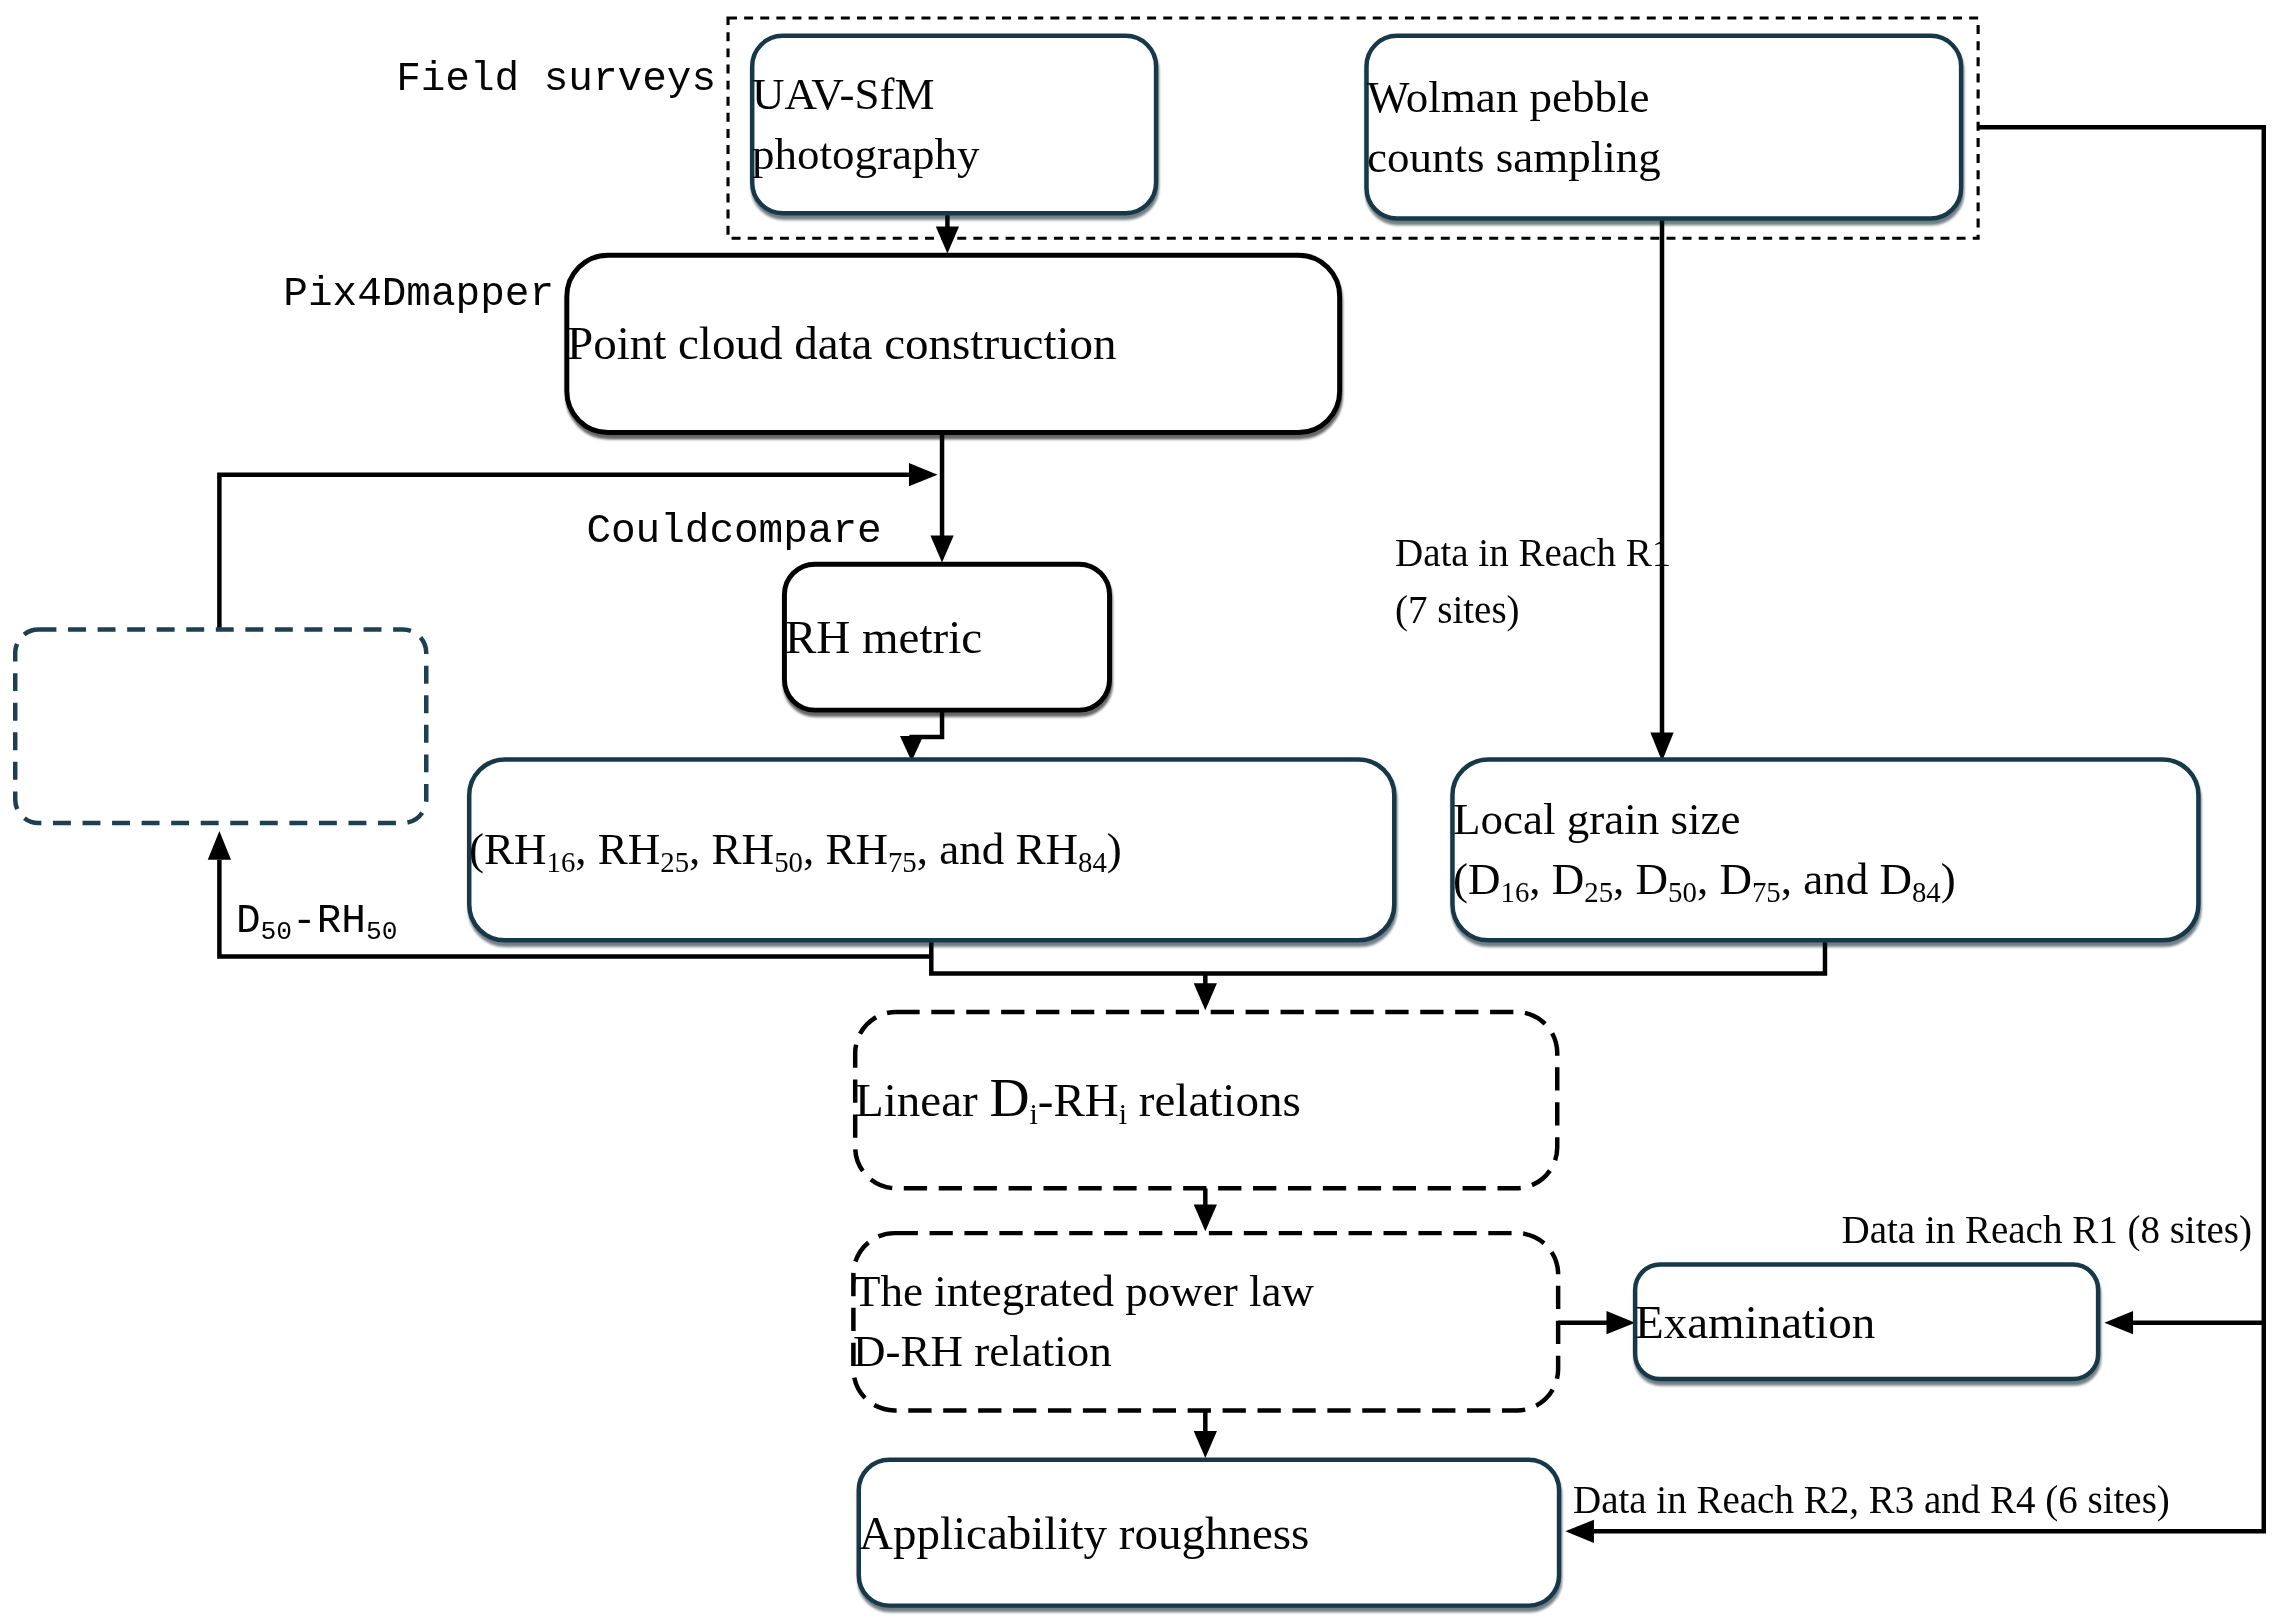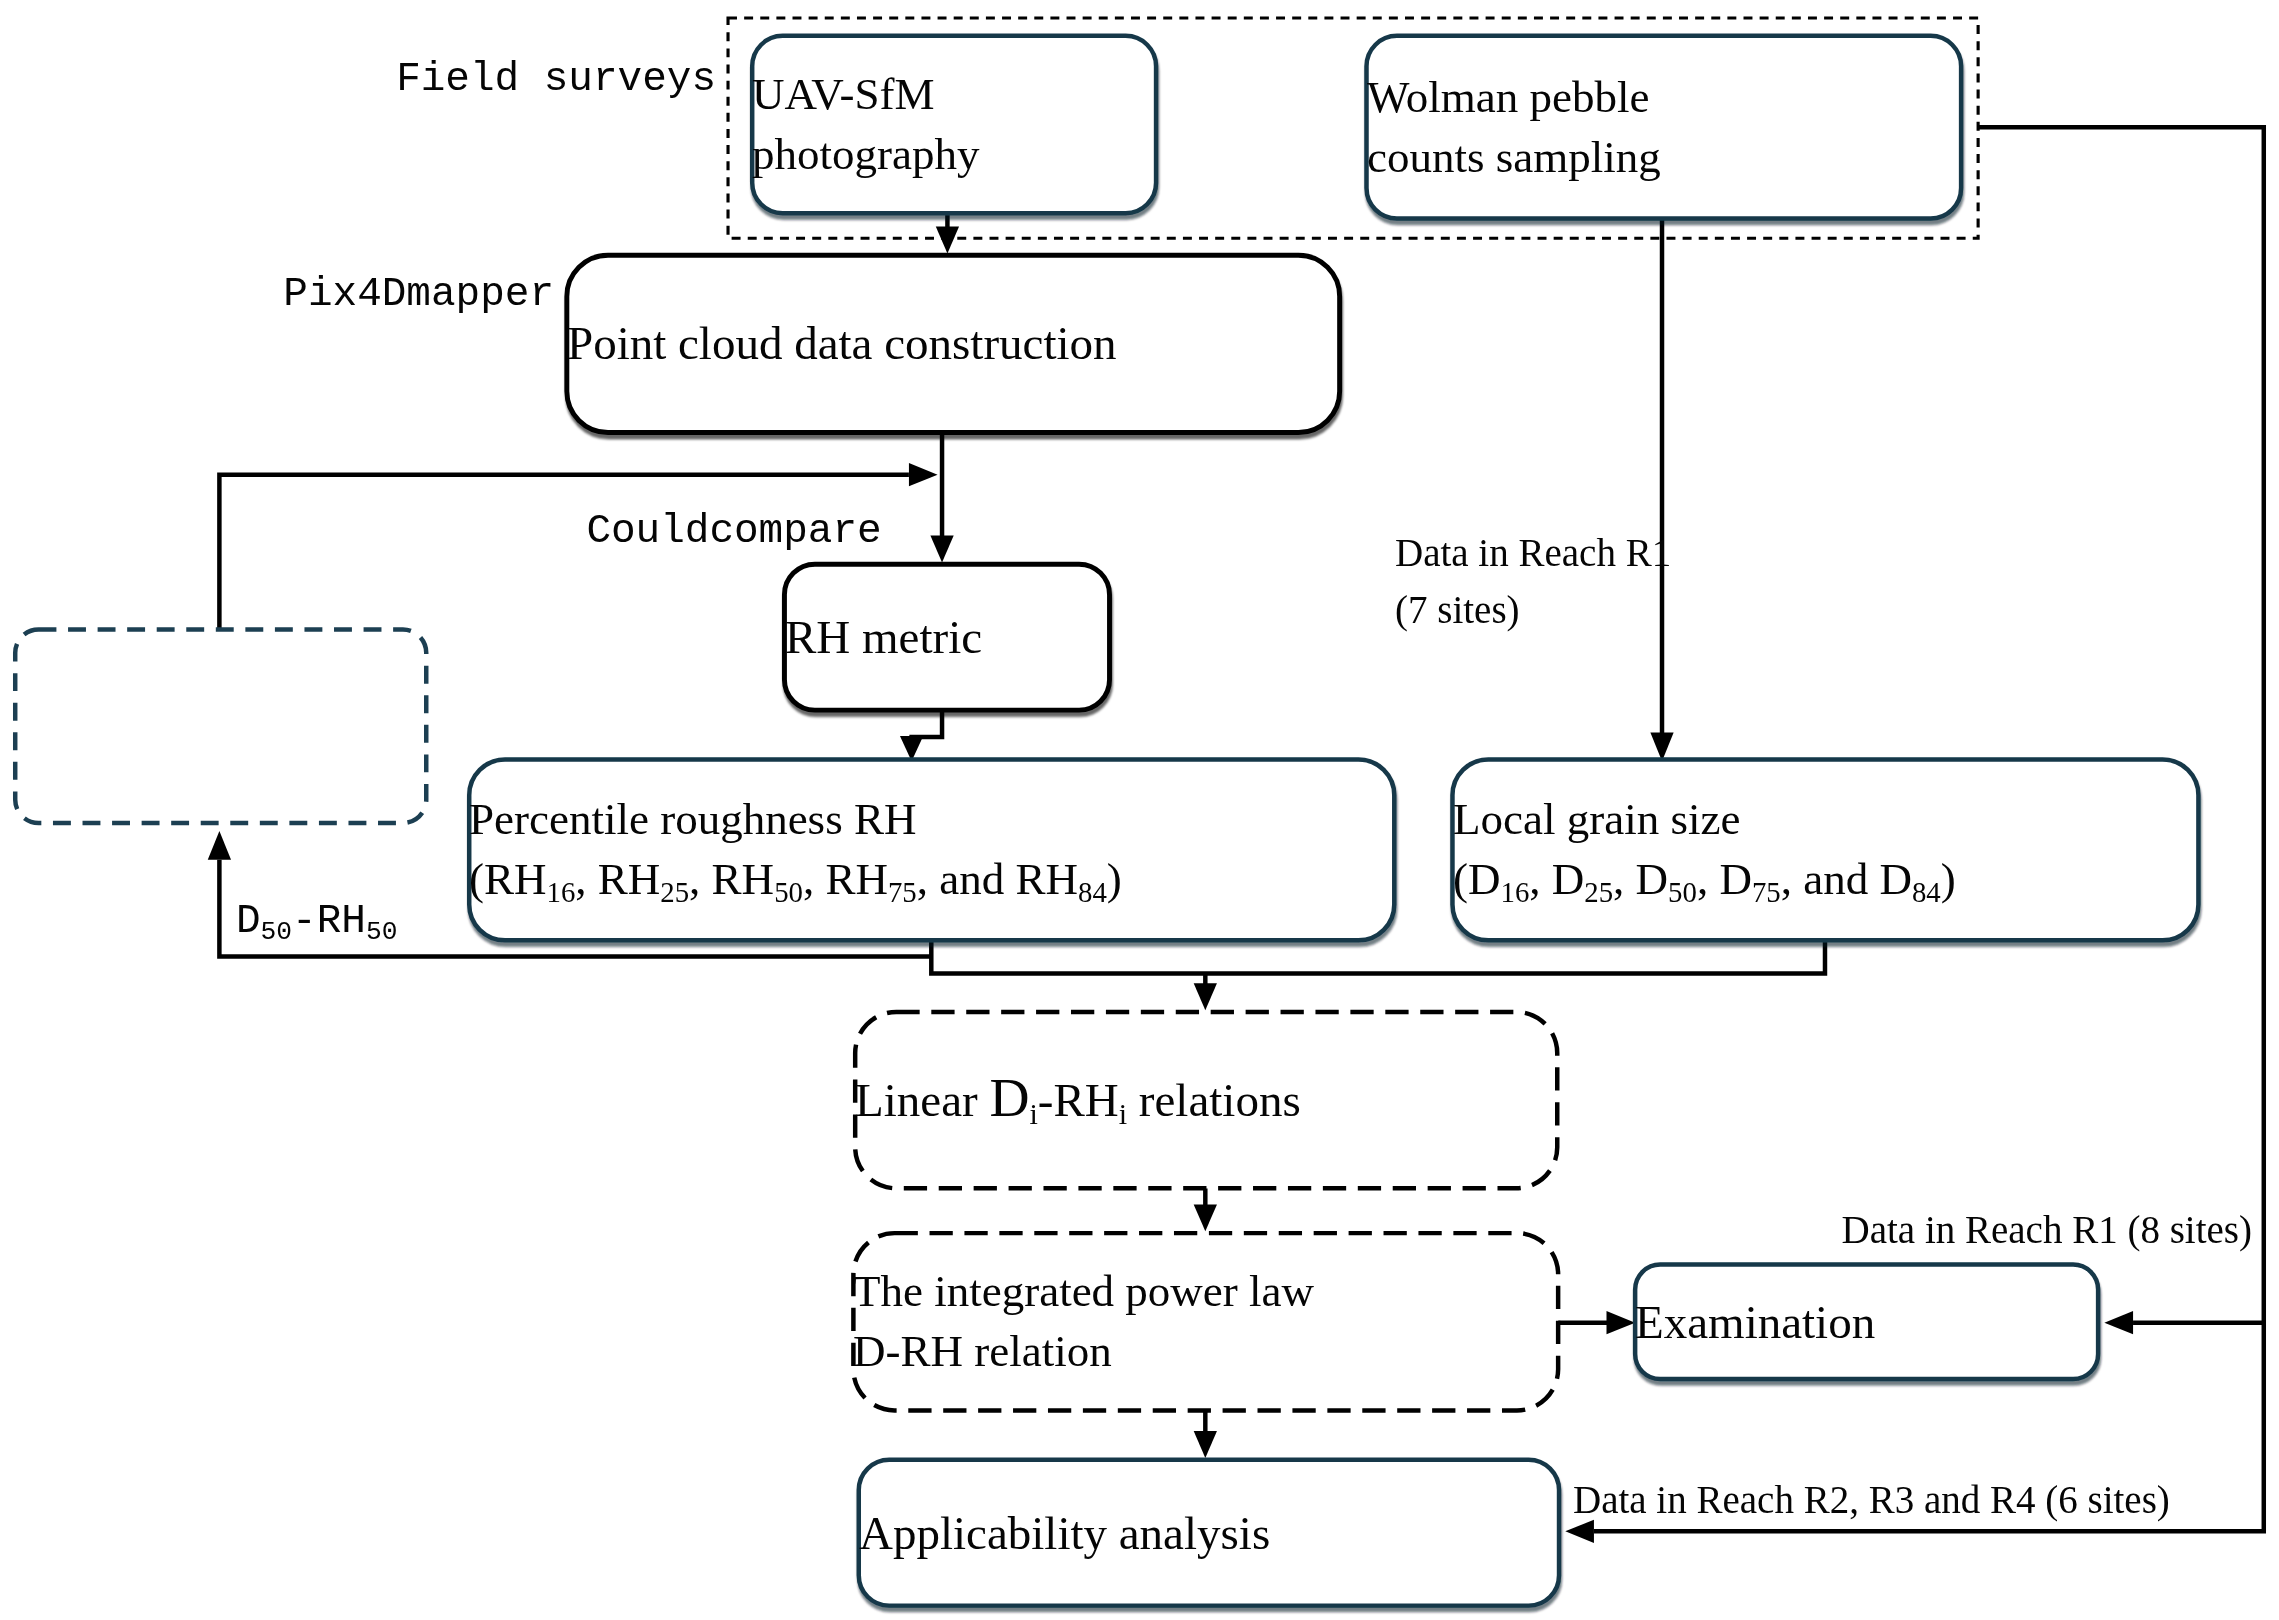--- a/index.html
+++ b/index.html
@@ -141,21 +141,20 @@
   <div class="node f52" style="left:567px; top:255px; width:773px; height:177px;">
     <div>Point cloud data construction</div>
   </div>
 
   <div class="node f52" style="left:785px; top:564px; width:325px; height:146px;">
     <div>RH metric</div>
   </div>
 
 
   <div class="node f50" style="left:469px; top:759px; width:925px; height:181px;">
-    <div>Percentile roughness RH</div>
     <div><span>(RH</span><span class="sub">16</span><span>, RH</span><span class="sub">25</span><span>, RH</span><span class="sub">50</span><span>, RH</span><span class="sub">75</span><span>, and RH</span><span class="sub">84</span><span>)</span></div>
   </div>
 
   <div class="node f50" style="left:1453px; top:759px; width:746px; height:181px;">
     <div>Local grain size</div>
     <div><span>(D</span><span class="sub">16</span><span>, D</span><span class="sub">25</span><span>, D</span><span class="sub">50</span><span>, D</span><span class="sub">75</span><span>, and D</span><span class="sub">84</span><span>)</span></div>
   </div>
 
   <div class="node f52" style="left:855px; top:1012px; width:702px; height:176px;">
     <div><span>Linear </span><span class="big">D</span><span class="sub">i</span><span>-RH</span><span class="sub">i</span><span> relations</span></div>
@@ -164,21 +163,21 @@
   <div class="node f50" style="left:853px; top:1233px; width:705px; height:177px;">
     <div>The integrated power law</div>
     <div>D-RH relation</div>
   </div>
 
   <div class="node f52" style="left:1635px; top:1265px; width:463px; height:115px;">
     <div>Examination</div>
   </div>
 
   <div class="node f52" style="left:859px; top:1460px; width:700px; height:146px;">
-    <div>Applicability analysis</div>
+    <div>Applicability roughness</div>
   </div>
 
   <div class="lbl f46 ta-r" style="left:394px; top:50px; width:322px;">Field surveys</div>
 
   <div class="lbl f46 ta-r" style="left:224px; top:265px; width:330px;">Pix4Dmapper</div>
 
   <div class="lbl f46 ta-c" style="left:564px; top:502px; width:340px;">Couldcompare</div>
 
   <div class="lbl f44 ta-l" style="left:1395px; top:525px; width:278px;">
     <div>Data in Reach R1</div>

